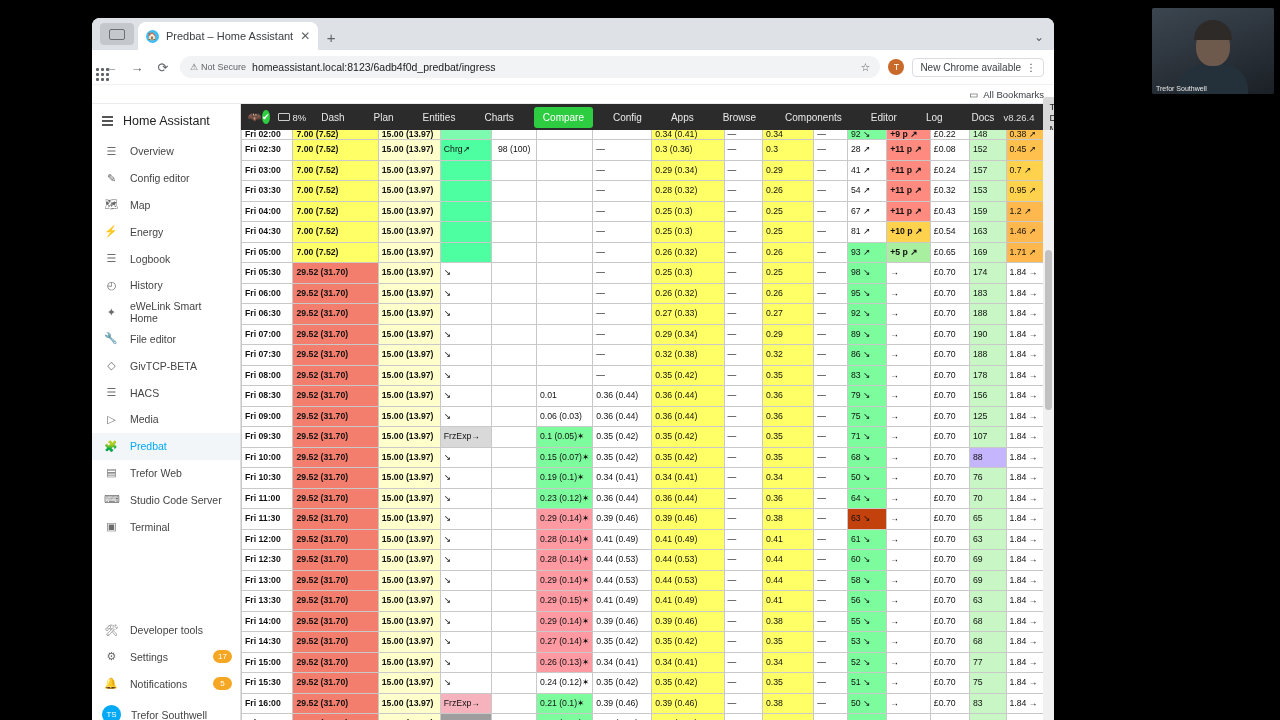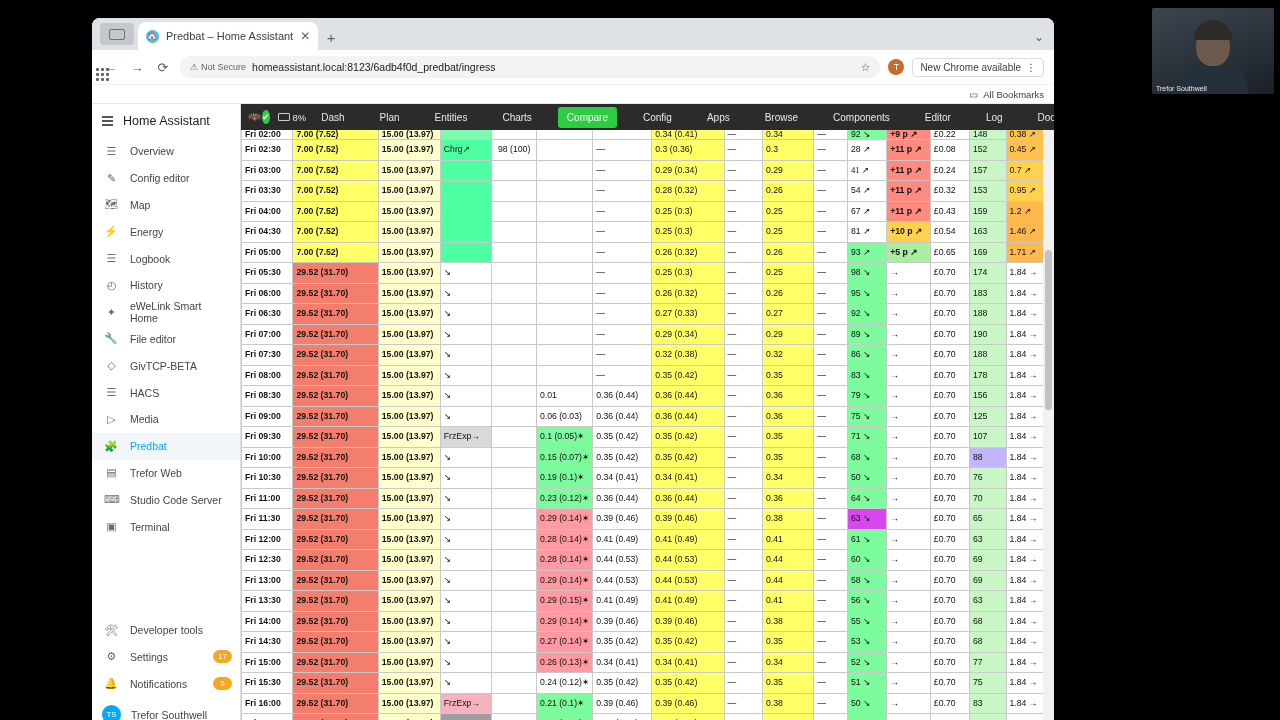--- a/index.html
+++ b/index.html
@@ -227,21 +227,21 @@
       </div>
 
       <div class="content">
         <div class="appbar">
           <span class="logo">🦇</span>
           <span class="okdot">✔</span>
           <span class="batt">
               <span class="cell"></span>
               <span>8%</span>
             </span>
-          <span id="nav-items" style="display:flex;align-items:center;gap:17px">
+          <span id="nav-items" style="display:flex;align-items:center;gap:11px">
               <span class="navitem">Dash</span>
               <span class="navitem">Plan</span>
               <span class="navitem">Entities</span>
               <span class="navitem">Charts</span>
               <span class="navitem sel">Compare</span>
               <span class="navitem">Config</span>
               <span class="navitem">Apps</span>
               <span class="navitem">Browse</span>
               <span class="navitem">Components</span>
               <span class="navitem">Editor</span>
@@ -298,21 +298,21 @@
                   <td class="c-imp" style="background: rgb(255, 255, 102);">7.00 (7.52)</td>
                   <td class="c-exp" style="background: rgb(255, 255, 204);">15.00 (13.97)</td>
                   <td class="c-stat" style="background: rgb(77, 255, 160);"></td>
                   <td class="c-limit"></td>
                   <td class="c-pv"></td>
                   <td class="c-pv10">—</td>
                   <td class="c-load" style="background: rgb(255, 255, 102);">0.29 (0.34)</td>
                   <td class="c-clip">—</td>
                   <td class="c-xload" style="background: rgb(255, 255, 102);">0.29</td>
                   <td class="c-car">—</td>
-                  <td class="c-soc" style="background: rgb(255, 255, 255); font-family: Liberation Serif, serif;">41 ↗</td>
+                  <td class="c-soc" style="background: rgb(255, 255, 255);">41 ↗</td>
                   <td class="c-cost" style="background: rgb(255, 138, 128);">+11 p ↗</td>
                   <td class="c-cost2">£0.24</td>
                   <td class="c-soc2" style="background: rgb(200, 247, 197);">157</td>
                   <td class="c-carbon" style="background: rgb(255, 210, 77);">0.7 ↗</td>
                 </tr>
                 <tr>
                   <td class="c-time">Fri 03:30</td>
                   <td class="c-imp" style="background: rgb(255, 255, 102);">7.00 (7.52)</td>
                   <td class="c-exp" style="background: rgb(255, 255, 204);">15.00 (13.97)</td>
                   <td class="c-stat" style="background: rgb(77, 255, 160);"></td>
@@ -604,21 +604,21 @@
                   <td class="c-imp" style="background: rgb(244, 126, 110);">29.52 (31.70)</td>
                   <td class="c-exp" style="background: rgb(255, 255, 204);">15.00 (13.97)</td>
                   <td class="c-stat" style="background: rgb(255, 255, 255);">↘</td>
                   <td class="c-limit"></td>
                   <td class="c-pv" style="background: rgb(255, 154, 162);">0.29 (0.14)✶</td>
                   <td class="c-pv10">0.39 (0.46)</td>
                   <td class="c-load" style="background: rgb(255, 255, 102);">0.39 (0.46)</td>
                   <td class="c-clip">—</td>
                   <td class="c-xload" style="background: rgb(255, 255, 102);">0.38</td>
                   <td class="c-car">—</td>
-                  <td class="c-soc" style="background: #d946ef; margin-left: 7px;">63 ↘</td>
+                  <td class="c-soc" style="background: #c2410c; margin-left: 7px;">63 ↘</td>
                   <td class="c-cost" style="background: rgb(255, 255, 255);">→</td>
                   <td class="c-cost2">£0.70</td>
                   <td class="c-soc2" style="background: rgb(200, 247, 197);">65</td>
                   <td class="c-carbon" style="background: rgb(255, 255, 255);">1.84 →</td>
                 </tr>
                 <tr>
                   <td class="c-time">Fri 12:00</td>
                   <td class="c-imp" style="background: rgb(244, 126, 110);">29.52 (31.70)</td>
                   <td class="c-exp" style="background: rgb(255, 255, 204);">15.00 (13.97)</td>
                   <td class="c-stat" style="background: rgb(255, 255, 255);">↘</td>

